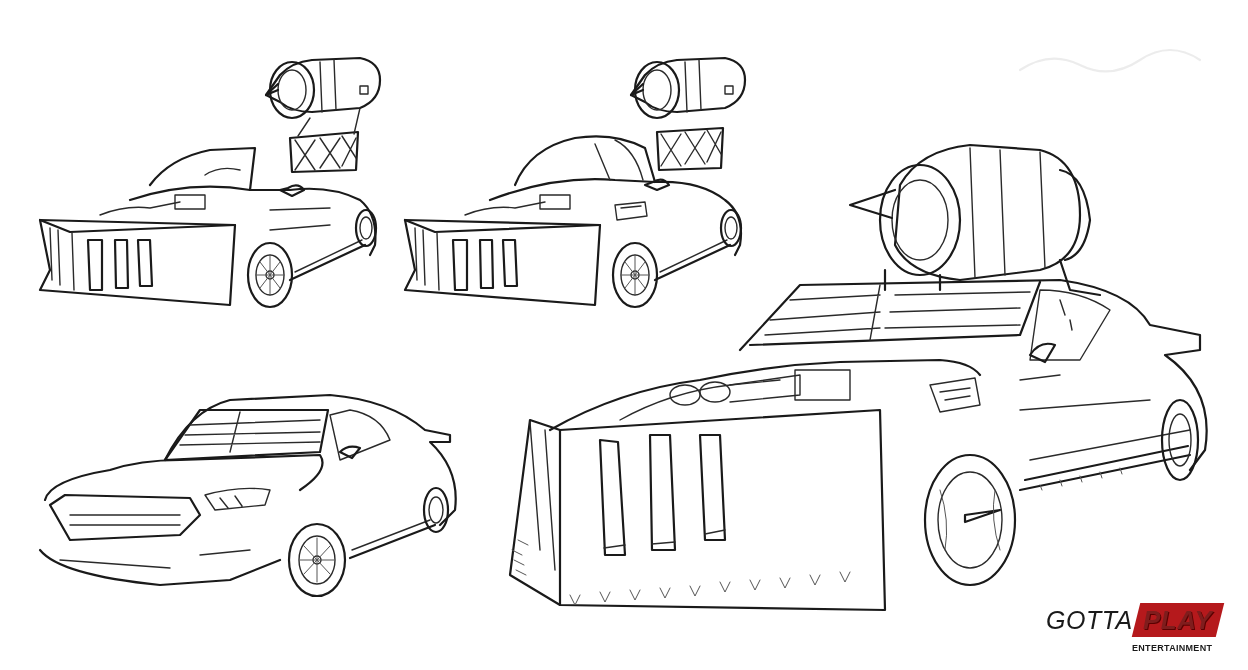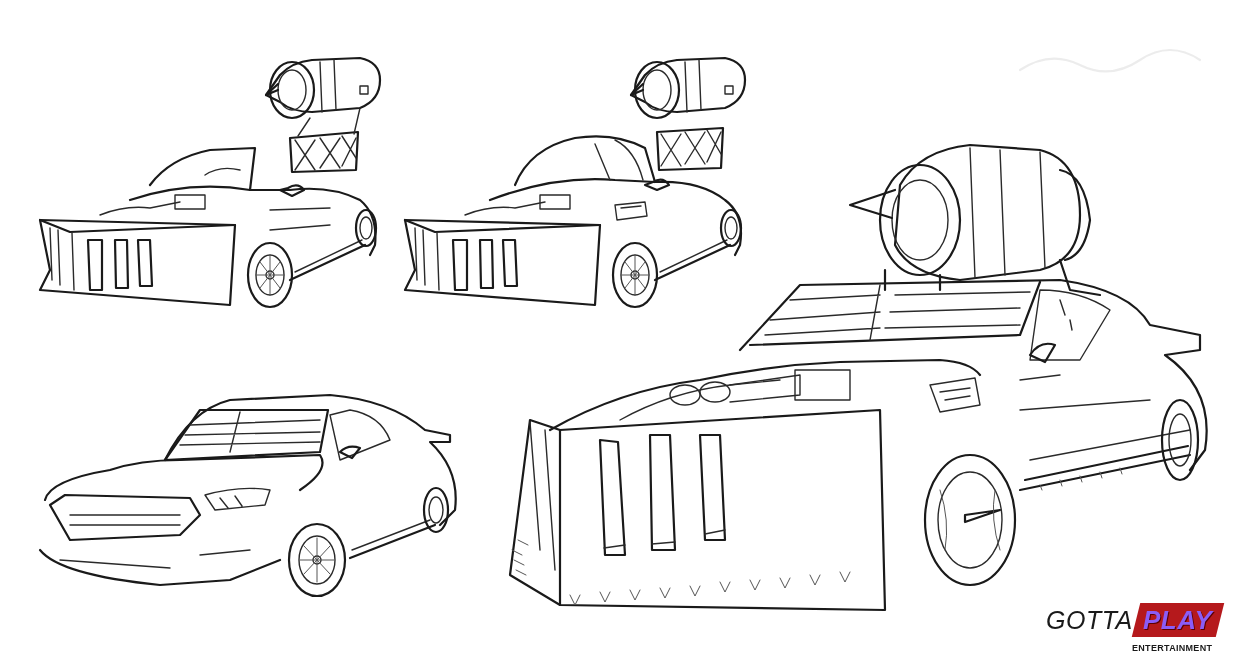--- a/index.html
+++ b/index.html
@@ -7,21 +7,21 @@
     .sheet { position: absolute; left: 0; top: 0; width: 1248px; height: 670px; }
     .sketch { position: absolute; }
     .sketch svg { width: 100%; height: 100%; overflow: visible; }
     .ln { fill: none; stroke: #1a1a1a; stroke-width: 2.2; stroke-linecap: round; stroke-linejoin: round; }
     .ln2 { fill: none; stroke: #2a2a2a; stroke-width: 1.4; stroke-linecap: round; stroke-linejoin: round; }
     .ln3 { fill: none; stroke: #555; stroke-width: 1; stroke-linecap: round; }
     .faint { position: absolute; left: 1010px; top: 30px; width: 200px; height: 60px; opacity: 0.08; }
     .logo { position: absolute; left: 1040px; top: 600px; width: 190px; height: 60px; }
     .logo-gotta { position: absolute; left: 6px; top: 6px; font-size: 25px; font-style: italic; color: #1a1a1a; letter-spacing: 0.5px; font-family: "Liberation Sans", sans-serif; }
     .logo-play-box { position: absolute; left: 96px; top: 3px; width: 84px; height: 34px; background: #b5191c; transform: skewX(-14deg); }
-    .logo-play { position: absolute; left: 103px; top: 5px; font-size: 26px; font-weight: bold; font-style: italic; color: #8b5cf6; letter-spacing: 0.5px; text-shadow: 1px 1px 0 #5a0000; font-family: "Liberation Sans", sans-serif; }
+    .logo-play { position: absolute; left: 103px; top: 5px; font-size: 26px; font-weight: bold; font-style: italic; color: #7f1d1d; letter-spacing: 0.5px; text-shadow: 1px 1px 0 #5a0000; font-family: "Liberation Sans", sans-serif; }
     .logo-ent { position: absolute; left: 92px; top: 43px; font-size: 9px; font-weight: bold; color: #1a1a1a; letter-spacing: 0.3px; font-family: Liberation Sans, sans-serif; }
   </style>
 </head>
 <body>
 
 <div class="sheet">
 
   <div class="faint">
     <svg viewBox="0 0 200 60">
         <path class="ln" d="M10 40 Q40 20 70 35 T130 30 Q160 10 190 30"></path>

